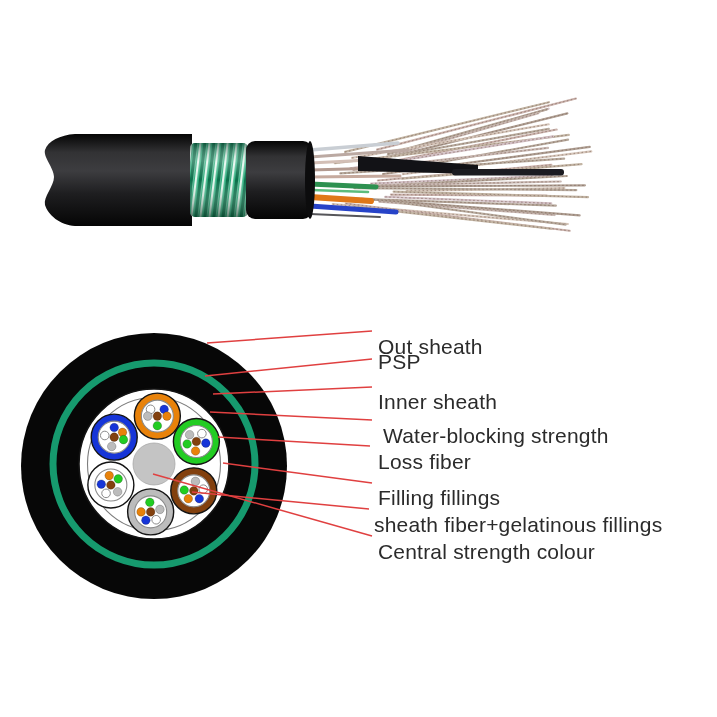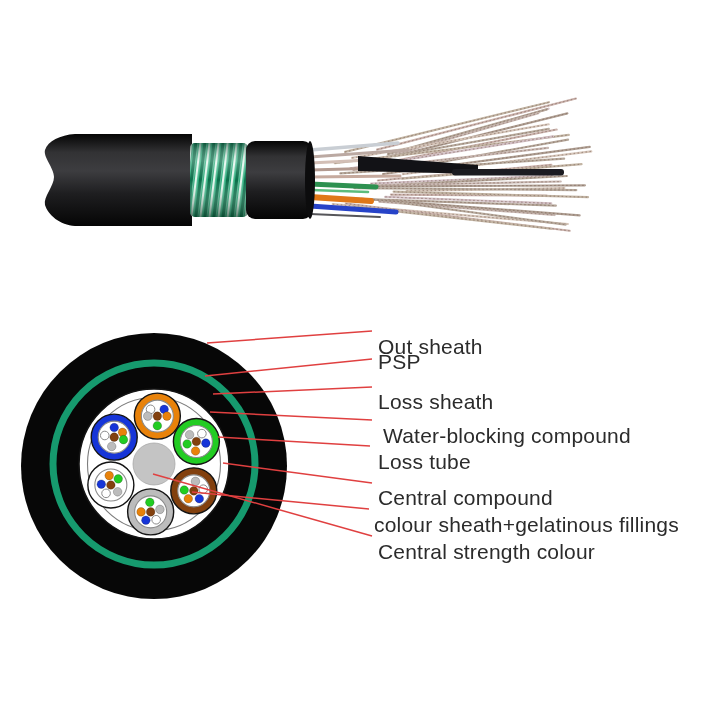--- a/index.html
+++ b/index.html
@@ -230,18 +230,18 @@
     <line class="leader" x1="210" y1="412" x2="372" y2="420"></line>
     <line class="leader" x1="218" y1="437" x2="370" y2="446"></line>
     <line class="leader" x1="223" y1="463" x2="372" y2="483"></line>
     <line class="leader" x1="192" y1="492" x2="369" y2="509"></line>
     <line class="leader" x1="153" y1="474" x2="372" y2="536"></line>
   </g>
 </svg>
 
 <div class="label" style="left:378px;top:331px">Out sheath</div>
 <div class="label" style="left:378px;top:346px">PSP</div>
-<div class="label" style="left:378px;top:386px">Loss sheath</div>
-<div class="label" style="left:383px;top:420px">Water-blocking compound</div>
-<div class="label" style="left:378px;top:446px">Loss tube</div>
-<div class="label" style="left:378px;top:482px">Central compound</div>
-<div class="label" style="left:374px;top:509px">colour sheath+gelatinous fillings</div>
+<div class="label" style="left:378px;top:386px">Inner sheath</div>
+<div class="label" style="left:383px;top:420px">Water-blocking strength</div>
+<div class="label" style="left:378px;top:446px">Loss fiber</div>
+<div class="label" style="left:378px;top:482px">Filling fillings</div>
+<div class="label" style="left:374px;top:509px">sheath fiber+gelatinous fillings</div>
 <div class="label" style="left:378px;top:536px">Central strength colour</div>
 
 </body></html>

